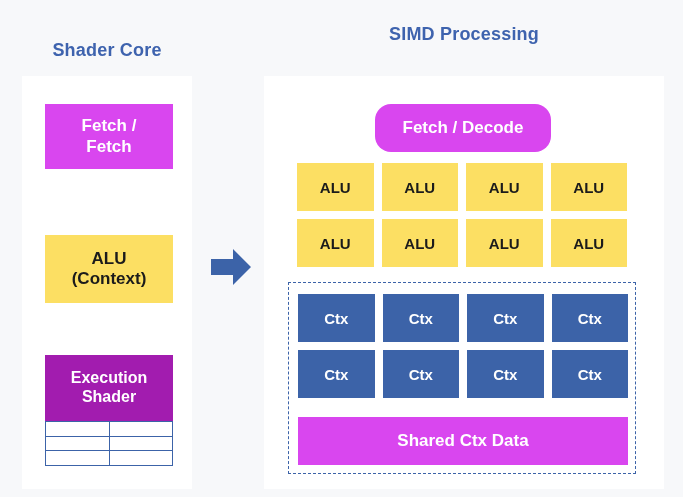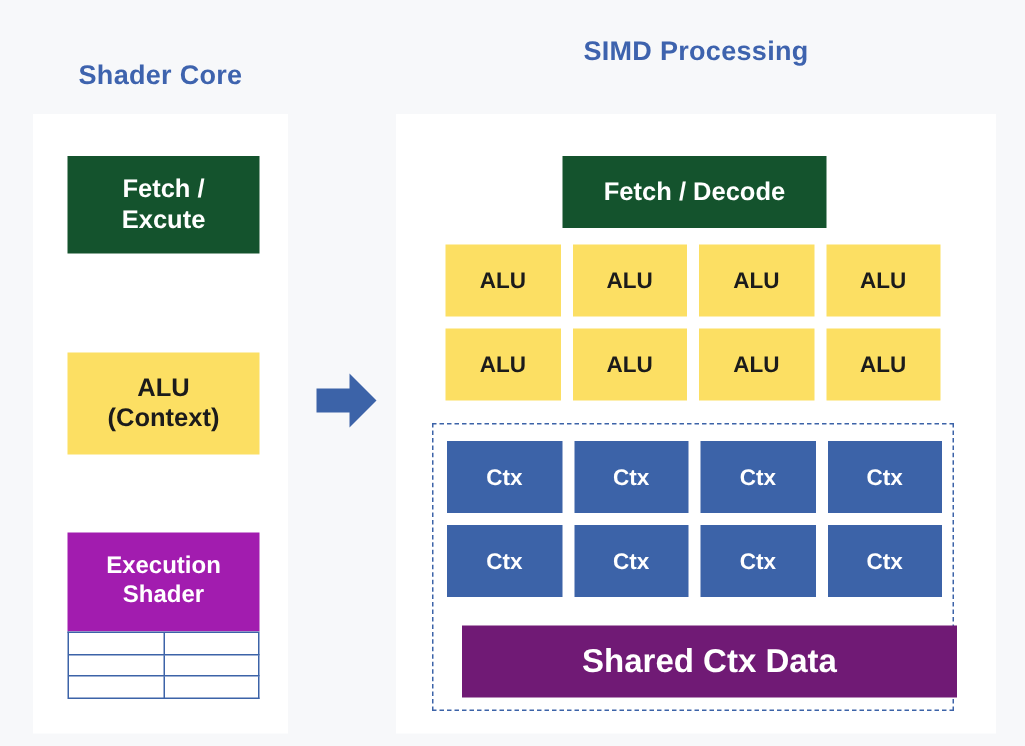--- a/index.html
+++ b/index.html
@@ -48,21 +48,21 @@
   .blk {
     position: absolute;
     display: flex;
     align-items: center;
     justify-content: center;
     text-align: center;
     line-height: 1.18;
     box-sizing: border-box;
   }
   .blk-red {
-    background: #14532d;
+    background: #d946ef;
     color: #ffffff;
     font-weight: bold;
   }
   .blk-yellow {
     background: #fcdf63;
     color: #1b1b1b;
     font-weight: bold;
   }
   .blk-blue {
     background: #a21caf;
@@ -104,20 +104,21 @@
   #flow-arrow {
     position: absolute;
     left: 209px; top: 231px;
     width: 44px; height: 40px;
   }
 
   
   #fd-right {
     left: 375px; top: 88px; width: 176px; height: 48px;
     font-size: 17px;
+    border-radius: 16px;
   }
 
   .alu-grid {
     position: absolute;
     left: 297px; top: 147px;
     width: 330px; height: 104px;
     display: grid;
     grid-template-columns: repeat(4, 1fr);
     grid-template-rows: repeat(2, 1fr);
     gap: 8px;
@@ -153,44 +154,44 @@
     background: #3c63a8;
     color: #ffffff;
     font-weight: bold;
     font-size: 15px;
     display: flex;
     align-items: center;
     justify-content: center;
   }
   #shared-ctx {
     position: absolute;
-    left: 19px; top: 134px;
+    left: 9px; top: 134px;
     width: 330px; height: 48px;
-    background: #701a75;
-    color: #ffffff;
-    font-weight: bold;
-    font-size: 22px;
+    background: #d946ef;
+    color: #ffffff;
+    font-weight: bold;
+    font-size: 17px;
     display: flex;
     align-items: center;
     justify-content: center;
   }
 </style>
 </head>
 <body>
 
 <div class="stage">
 
   <div class="col-title" id="title-shader-core">Shader Core</div>
 
   <div class="panel" id="panel-shader-core"></div>
 
   <div class="blk blk-red" id="fd-left">
     <span>
       <span>Fetch /</span><br>
-      <span>Excute</span>
+      <span>Fetch</span>
     </span>
   </div>
 
   <div class="blk blk-yellow" id="alu-left">
     <span>
       <span>ALU</span><br>
       <span>(Context)</span>
     </span>
   </div>
 

